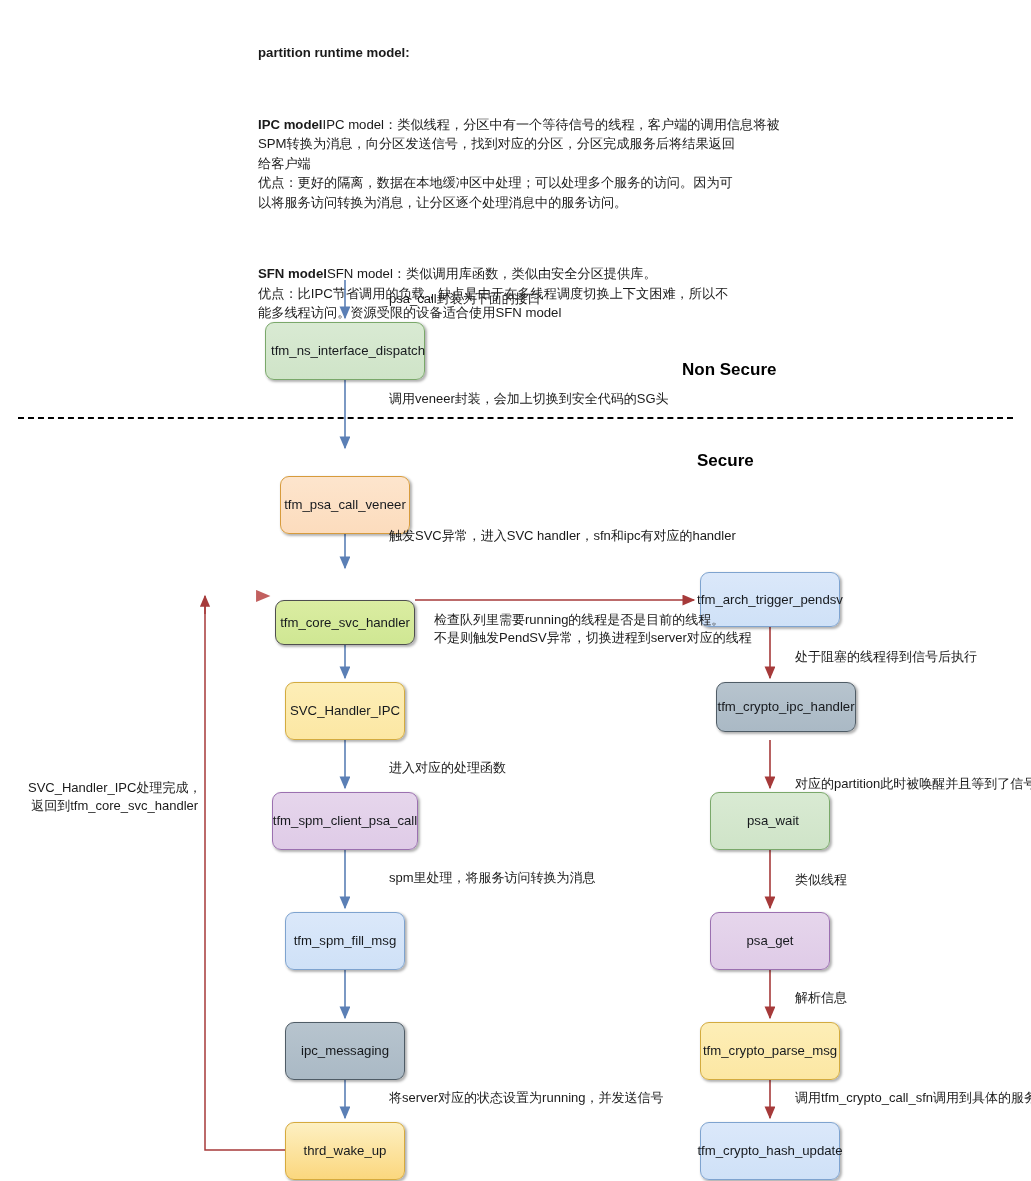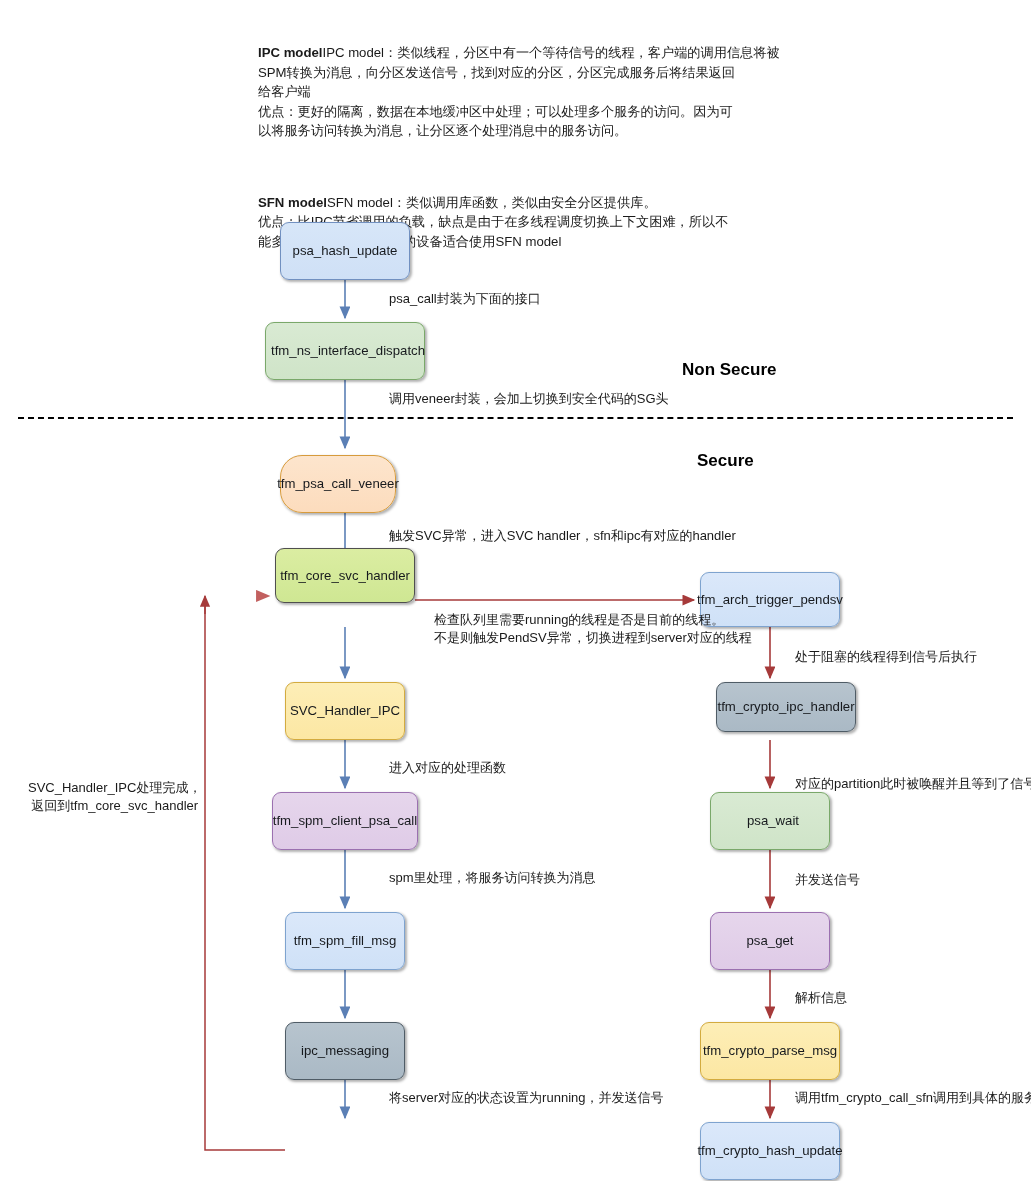--- a/index.html
+++ b/index.html
@@ -95,20 +95,21 @@
     height: 1181px;
     pointer-events: none;
   }
 </style>
 </head>
 <body>
 
 <div id="canvas">
 
   <div id="notes">
+    <div class="para nb">partition runtime model:</div>
     <div class="para"><span class="nb">IPC model</span><span>IPC model：类似线程，分区中有一个等待信号的线程，客户端的调用信息将被
 SPM转换为消息，向分区发送信号，找到对应的分区，分区完成服务后将结果返回
 给客户端
 优点：更好的隔离，数据在本地缓冲区中处理；可以处理多个服务的访问。因为可
 以将服务访问转换为消息，让分区逐个处理消息中的服务访问。</span></div>
     <div class="para"><span class="nb">SFN model</span><span>SFN model：类似调用库函数，类似由安全分区提供库。
 优点：比IPC节省调用的负载，缺点是由于在多线程调度切换上下文困难，所以不
 能多线程访问。资源受限的设备适合使用SFN model</span></div>
   </div>
 
@@ -152,36 +153,36 @@
       <path d="M770,850 L770,908"></path>
       <path d="M770,970 L770,1018"></path>
       <path d="M770,1080 L770,1118"></path>
     </g>
 
     <path d="M285,1150 L205,1150 L205,604" stroke="#a63a3a" stroke-width="1.5" fill="none"></path>
     <path d="M205,614 L205,596" stroke="#a63a3a" stroke-width="1.5" fill="none" marker-end="url(#ahRed)"></path>
     <path d="M207,596 L269,596" stroke="url(#pinkFade)" stroke-width="1.8" fill="none" marker-end="url(#ahPink)"></path>
   </svg>
 
-  <div class="node n-blue" style="left:280px; top:222px;  width:130px; height:58px;">psa_hash_update</div>
 
   <div class="node n-green" style="left:265px; top:322px;  width:160px; height:58px;">tfm_ns_interface_dispatch</div>
 
-  <div class="node n-orange" style="left:280px; top:455px;  width:116px; height:58px;border-radius:22px;">tfm_psa_call_veneer</div>
-
-  <div class="node n-lime" style="left:275px; top:548px;  width:140px; height:55px;">tfm_core_svc_handler</div>
+  <div class="node n-orange" style="left:280px; top:476px;  width:130px; height:58px;">tfm_psa_call_veneer</div>
+
+  <div class="node n-lime" style="left:275px; top:600px;  width:140px; height:45px;">tfm_core_svc_handler</div>
 
   <div class="node n-yellow" style="left:285px; top:682px;  width:120px; height:58px;">SVC_Handler_IPC</div>
 
   <div class="node n-purple" style="left:272px; top:792px;  width:146px; height:58px;">tfm_spm_client_psa_call</div>
 
   <div class="node n-blue2" style="left:285px; top:912px;  width:120px; height:58px;">tfm_spm_fill_msg</div>
 
   <div class="node n-gray" style="left:285px; top:1022px; width:120px; height:58px;">ipc_messaging</div>
 
+  <div class="node n-yellow2" style="left:285px; top:1122px; width:120px; height:58px;">thrd_wake_up</div>
 
   <div class="node n-blue2" style="left:700px; top:572px;  width:140px; height:55px;">tfm_arch_trigger_pendsv</div>
 
   <div class="node n-gray" style="left:700px; top:682px;  width:140px; height:50px;margin-left:16px;">tfm_crypto_ipc_handler</div>
 
   <div class="node n-green" style="left:710px; top:792px;  width:120px; height:58px;">psa_wait</div>
 
   <div class="node n-yellow" style="left:700px; top:1022px; width:140px; height:58px;">tfm_crypto_parse_msg</div>
 
   <div class="node n-purple" style="left:710px; top:912px;  width:120px; height:58px;">psa_get</div>
@@ -200,21 +201,21 @@
   <div class="edge-label" style="left:389px; top:759px;">进入对应的处理函数</div>
 
   <div class="edge-label" style="left:389px; top:869px;">spm里处理，将服务访问转换为消息</div>
 
   <div class="edge-label" style="left:389px; top:1089px;">将server对应的状态设置为running，并发送信号</div>
 
   <div class="edge-label" style="left:795px; top:648px;">处于阻塞的线程得到信号后执行</div>
 
   <div class="edge-label" style="left:795px; top:775px;">对应的partition此时被唤醒并且等到了信号</div>
 
-  <div class="edge-label" style="left:795px; top:871px;">并发送信号</div>
+  <div class="edge-label" style="left:795px; top:871px;">类似线程</div>
 
   <div class="edge-label" style="left:795px; top:989px;">解析信息</div>
 
   <div class="edge-label" style="left:795px; top:1089px;">调用tfm_crypto_call_sfn调用到具体的服务</div>
 
   <div class="edge-label" style="left:28px; top:779px; text-align:center;">SVC_Handler_IPC处理完成，
 返回到tfm_core_svc_handler</div>
 
 </div>
 

